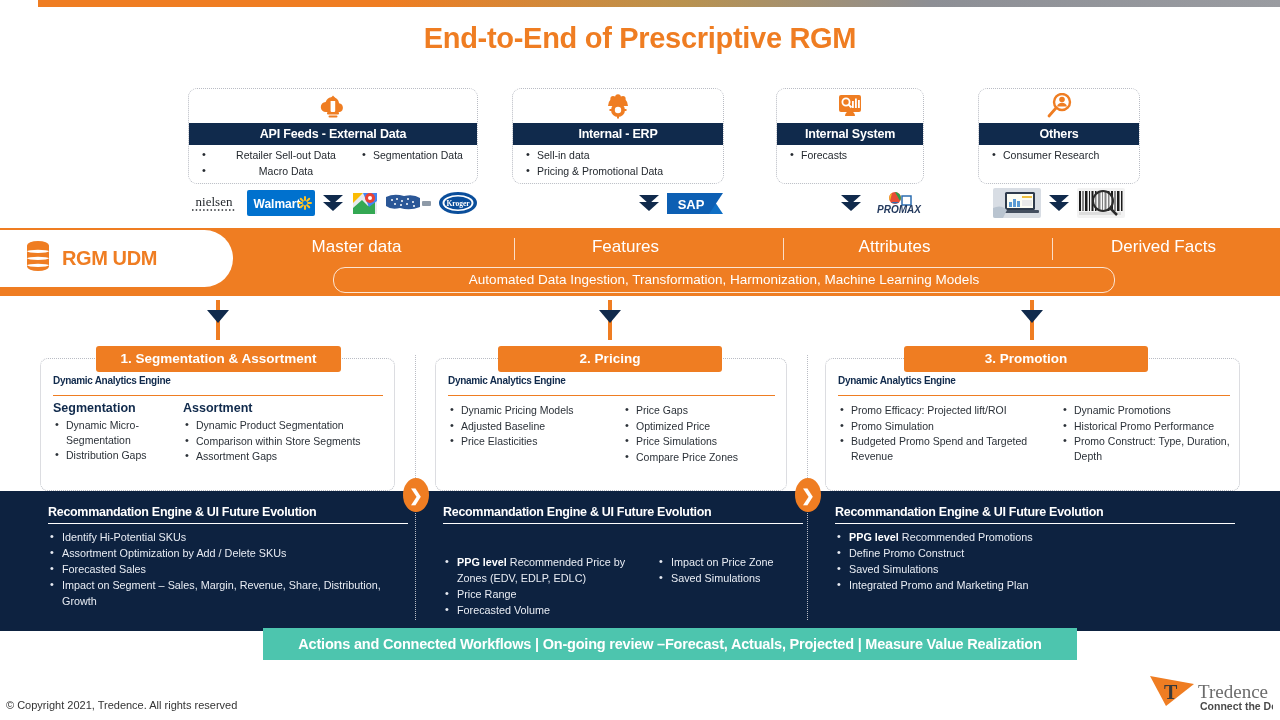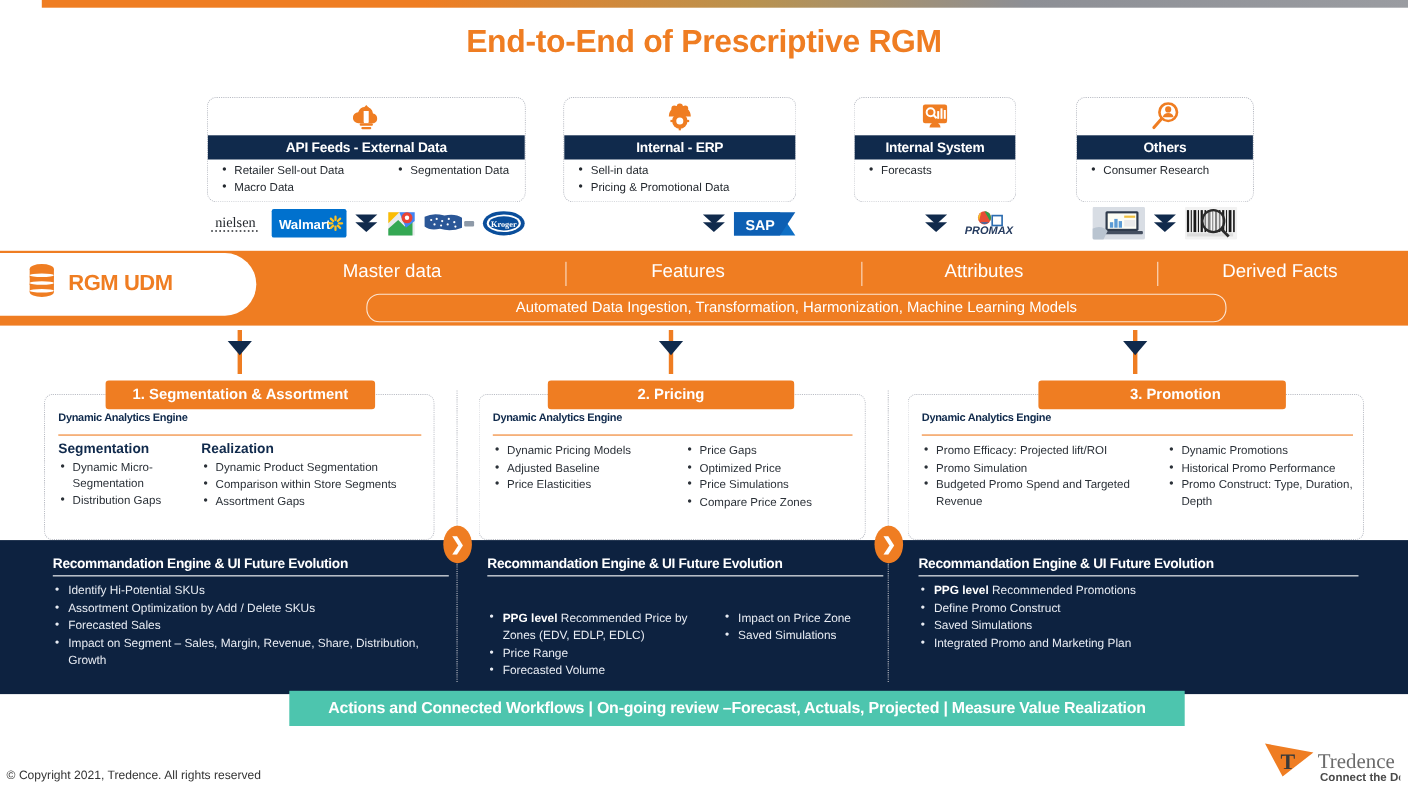--- a/index.html
+++ b/index.html
@@ -86,21 +86,21 @@
     <svg width="28" height="26" viewBox="0 0 28 26">
         <path d="M7 19a5 5 0 0 1-.4-10 7 7 0 0 1 13.5 1.2A4.6 4.6 0 0 1 21 19z" fill="#ef7d22"></path>
         <rect x="11.6" y="5" width="4.6" height="14" rx="1" fill="#fff"></rect>
         <path d="M14 2.5l5 5.5h-10z" fill="#ef7d22"></path>
         <rect x="8" y="19" width="12" height="2.4" rx="1" fill="#ef7d22"></rect>
         <rect x="9.5" y="22.4" width="9" height="2.2" rx="1" fill="#ef7d22"></rect>
       </svg>
   </div>
   <div class="card-title">API Feeds - External Data</div>
   <div class="card-body">
-    <div class="card-col" style="flex:0 0 160px;">
+    <div class="card-col" style="flex:0 0 160px;text-align:center;">
       <div class="bullet">Retailer Sell-out Data</div>
       <div class="bullet">Macro Data</div>
     </div>
     <div class="card-col">
       <div class="bullet">Segmentation Data</div>
     </div>
   </div>
 </div>
 <div class="logos" style="left:186px;top:190px;">
   <div class="logo" style="width:56px;">
@@ -369,21 +369,21 @@
 <div class="pillar" style="left:40px;top:358px;width:355px;height:133px;">
   <div class="dae">Dynamic Analytics Engine</div>
   <div class="dae-rule" style="width:330px;"></div>
   <div class="p-cols" style="width:335px;">
     <div style="flex:0 0 130px;">
       <div class="sub-h">Segmentation</div>
       <div class="b2">Dynamic Micro-Segmentation</div>
       <div class="b2">Distribution Gaps</div>
     </div>
     <div style="flex:1;">
-      <div class="sub-h">Realization</div>
+      <div class="sub-h">Assortment</div>
       <div class="b2">Dynamic Product Segmentation</div>
       <div class="b2">Comparison within Store Segments</div>
       <div class="b2">Assortment Gaps</div>
     </div>
   </div>
 </div>
 <div class="pill-tab" style="left:96px;width:245px;">1. Segmentation &amp; Assortment</div>
 
 <div class="rec" style="left:48px;width:360px;">
   <div class="rec-h">Recommandation Engine &amp; UI Future Evolution</div>
@@ -438,21 +438,21 @@
       <div class="b2">Promo Simulation</div>
       <div class="b2">Budgeted Promo Spend and Targeted Revenue</div>
     </div>
     <div style="flex:0 0 175px;">
       <div class="b2">Dynamic Promotions</div>
       <div class="b2">Historical Promo Performance</div>
       <div class="b2">Promo Construct: Type, Duration, Depth</div>
     </div>
   </div>
 </div>
-<div class="pill-tab" style="left:944px;width:201px;padding-left:24px;">3. Promotion</div>
+<div class="pill-tab" style="left:904px;width:244px;">3. Promotion</div>
 
 <div class="rec" style="left:835px;width:400px;">
   <div class="rec-h">Recommandation Engine &amp; UI Future Evolution</div>
   <div class="rec-rule"></div>
   <div class="b3"><b>PPG level</b><span> Recommended Promotions</span></div>
   <div class="b3">Define Promo Construct</div>
   <div class="b3">Saved Simulations</div>
   <div class="b3">Integrated Promo and Marketing Plan</div>
 </div>
 

